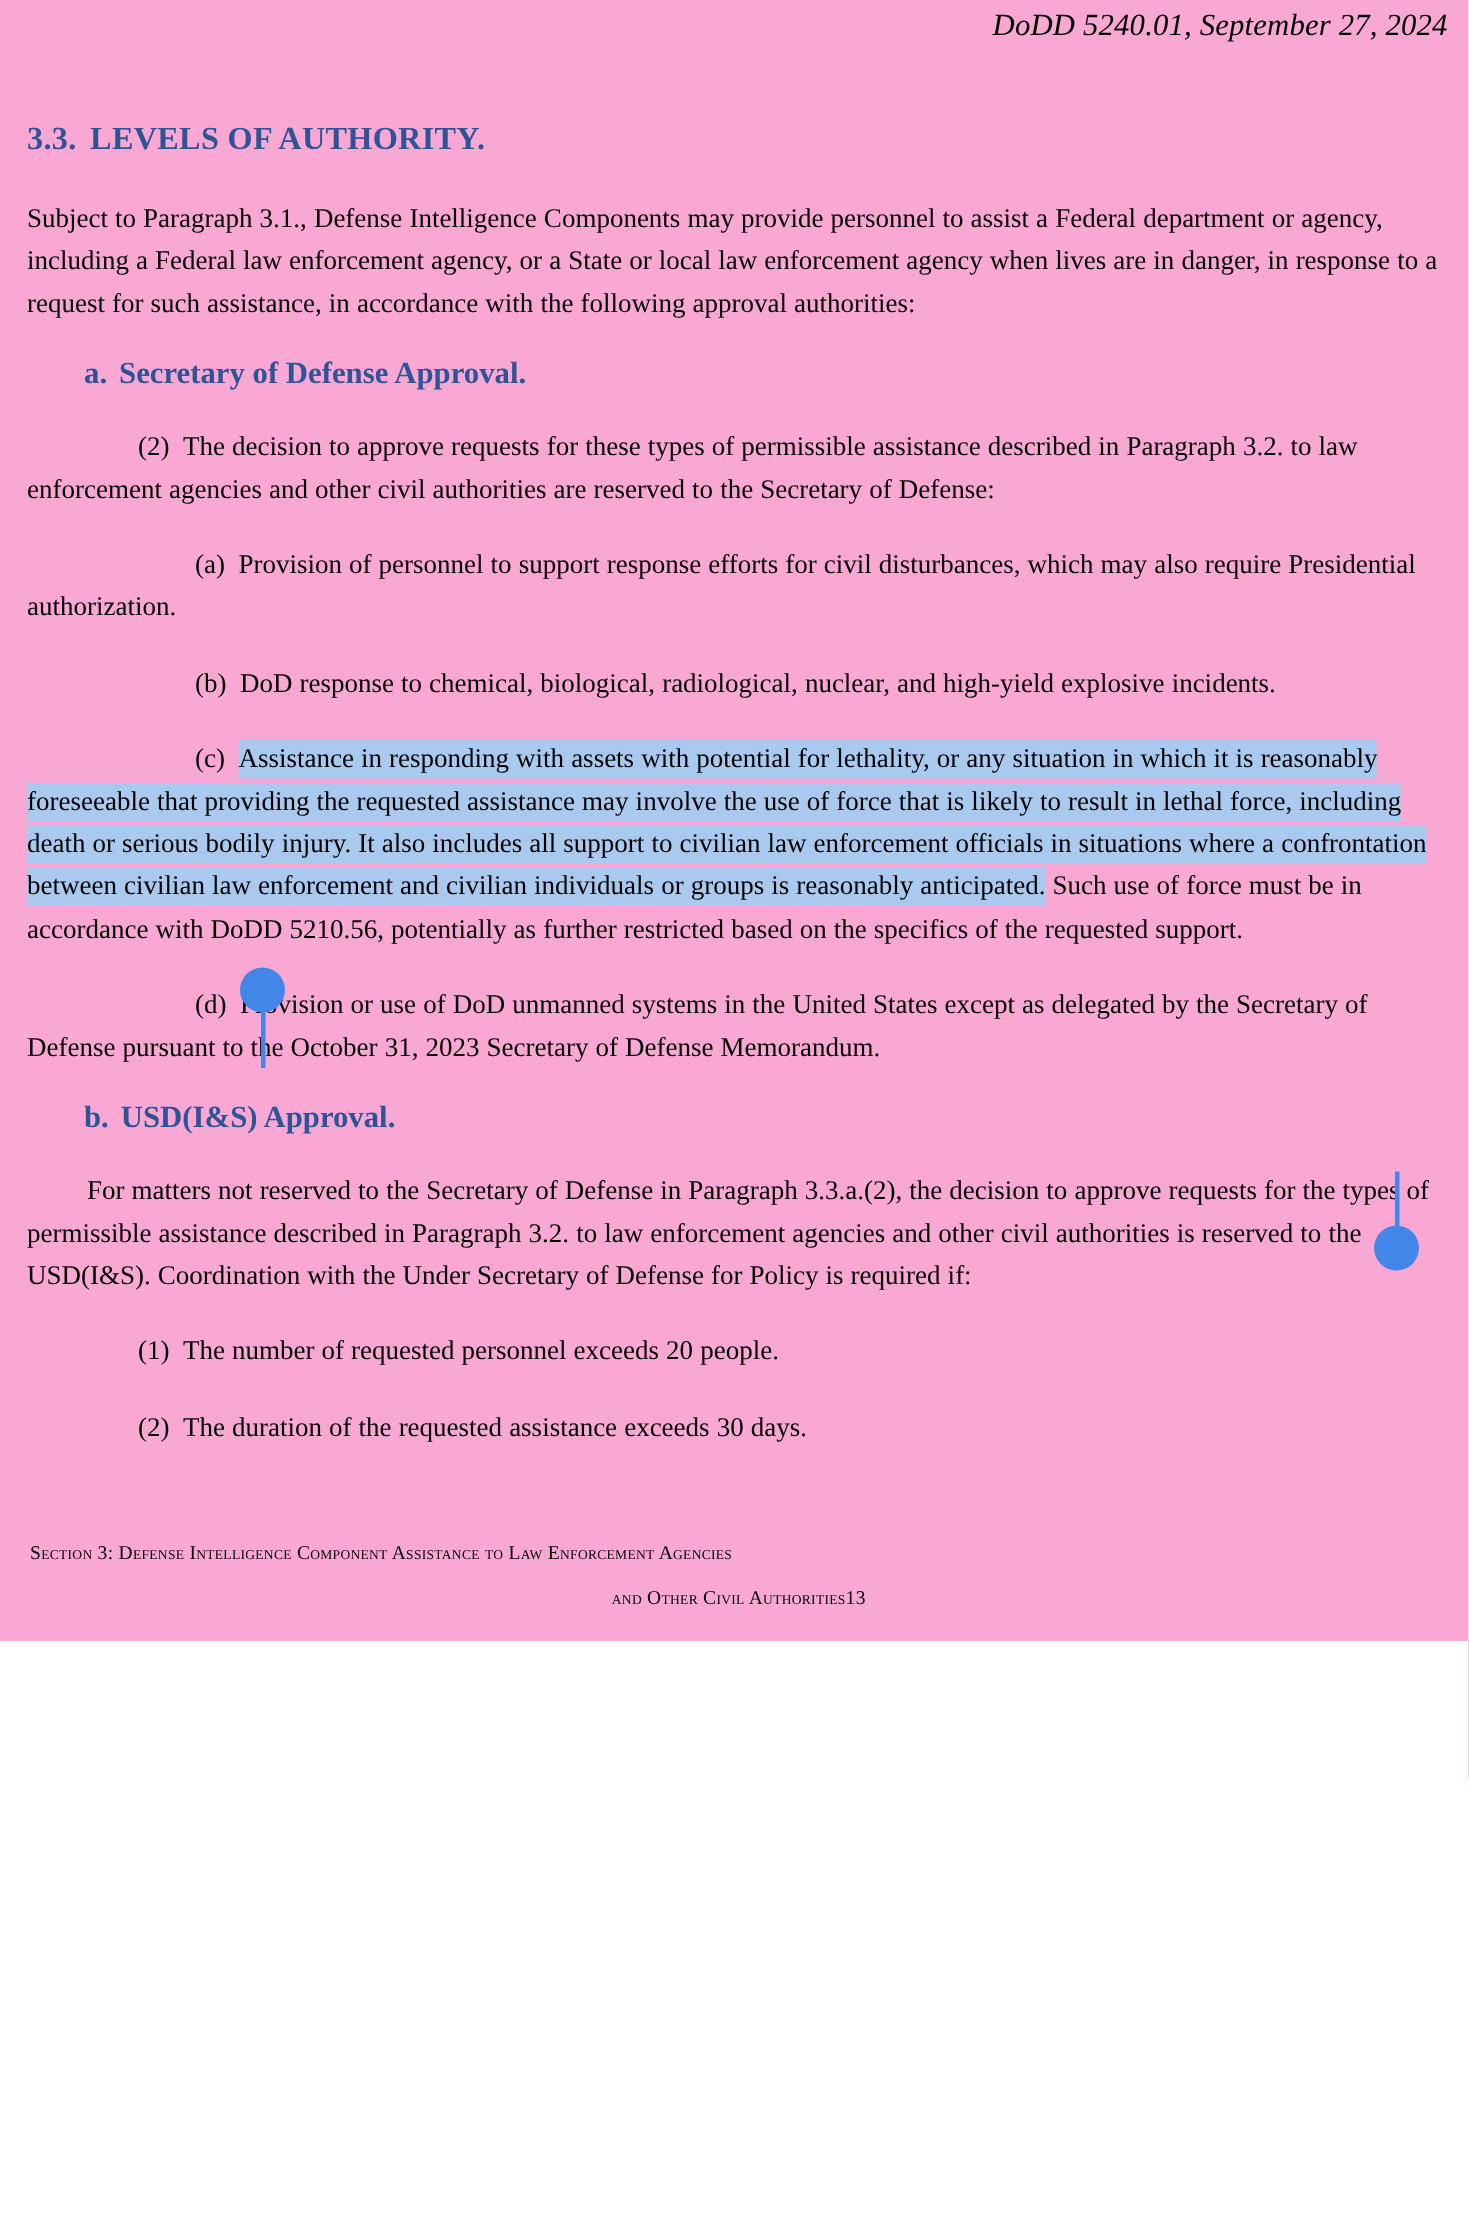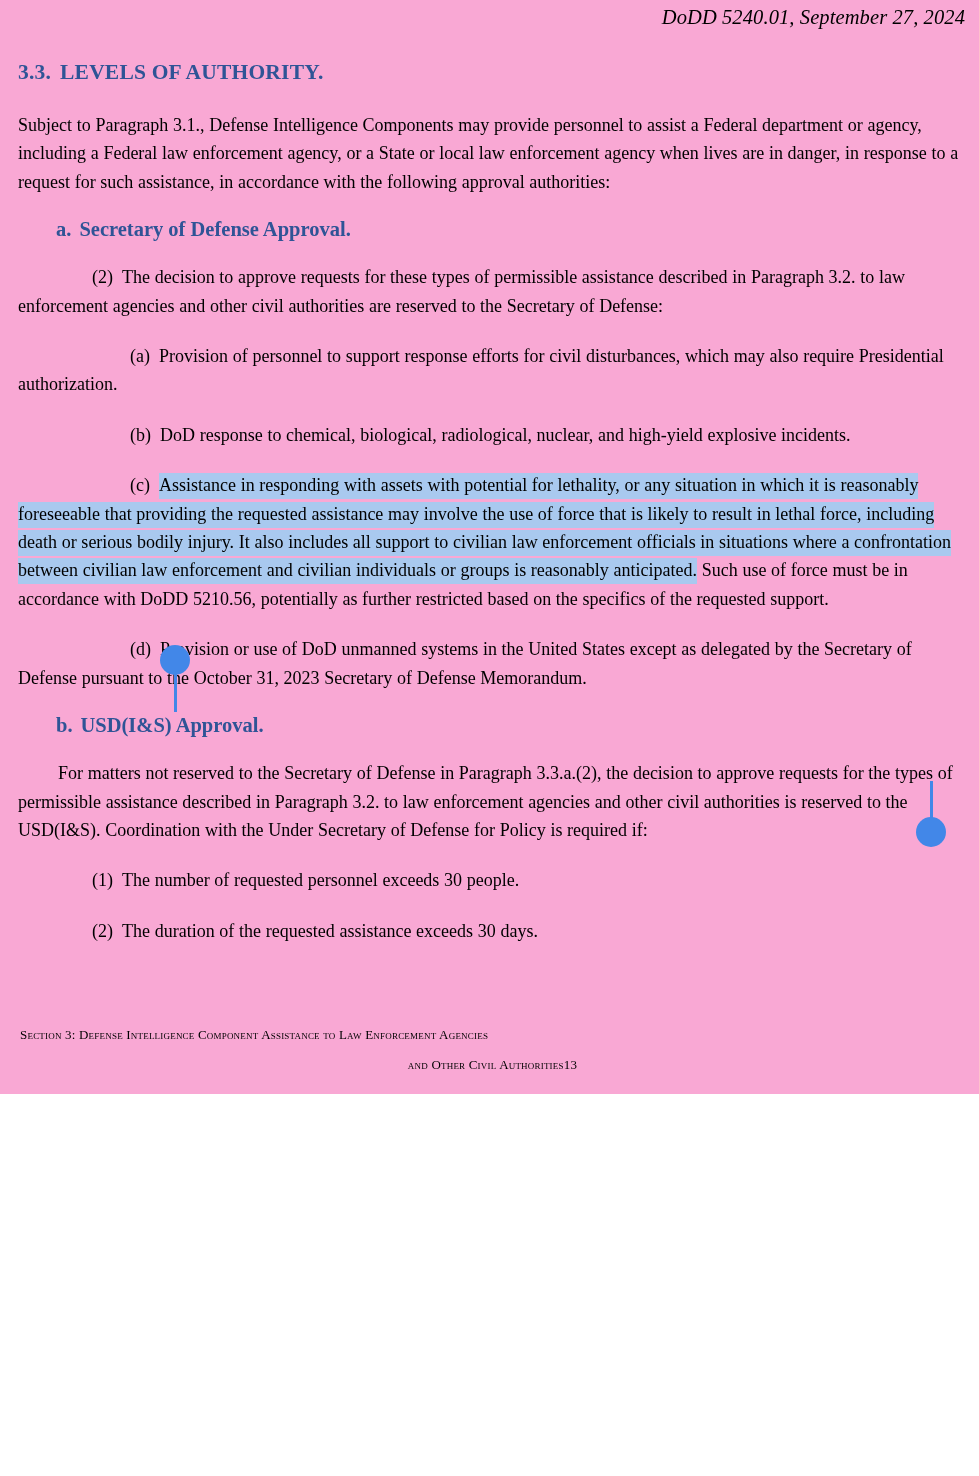--- a/index.html
+++ b/index.html
@@ -28,21 +28,21 @@
     font-style: italic;
     font-size: 20.5px;
     letter-spacing: 0.1px;
     white-space: nowrap;
   }
 
   
   .body-col {
     position: absolute;
     left: 18px;
-    top: 60px;
+    top: 80px;
     width: 948px;
   }
 
   .sec-heading {
     color: #2f5496;
     font-weight: bold;
     font-size: 21.5px;
     margin: 0 0 26px 0;
     letter-spacing: 0.2px;
   }
@@ -153,21 +153,21 @@
     <p class="para ind2"><span class="marker">(c)</span><span class="marker-gap"></span><span class="hl">Assistance in responding with assets with potential for lethality, or any situation in which it is reasonably foreseeable that providing the requested assistance may involve the use of force that is likely to result in lethal force, including death or serious bodily injury.  It also includes all support to civilian law enforcement officials in situations where a confrontation between civilian law enforcement and civilian individuals or groups is reasonably anticipated.</span><span>  Such use of force must be in accordance with DoDD 5210.56, potentially as further restricted based on the specifics of the requested support.</span></p>
 
     <p class="para ind2"><span class="marker">(d)</span><span class="marker-gap"></span><span>Provision or use of DoD unmanned systems in the United States except as delegated by the Secretary of Defense pursuant to the October 31, 2023 Secretary of Defense Memorandum.</span></p>
 
     <h3 class="sub-heading">
       <span class="lbl">b.</span><span>USD(I&amp;S) Approval.</span>
     </h3>
 
     <p class="para ind-b">For matters not reserved to the Secretary of Defense in Paragraph 3.3.a.(2), the decision to approve requests for the types of permissible assistance described in Paragraph 3.2. to law enforcement agencies and other civil authorities is reserved to the USD(I&amp;S).  Coordination with the Under Secretary of Defense for Policy is required if:</p>
 
-    <p class="para ind1"><span class="marker">(1)</span><span class="marker-gap"></span><span>The number of requested personnel exceeds 30 people.</span></p>
+    <p class="para ind1"><span class="marker">(1)</span><span class="marker-gap"></span><span>The number of requested personnel exceeds 20 people.</span></p>
 
     <p class="para ind1"><span class="marker">(2)</span><span class="marker-gap"></span><span>The duration of the requested assistance exceeds 30 days.</span></p>
 
   </div>
 
   <div class="sel-handle" id="handle-start">
     <div class="knob"></div>
     <div class="bar"></div>
   </div>
   <div class="sel-handle" id="handle-end">

